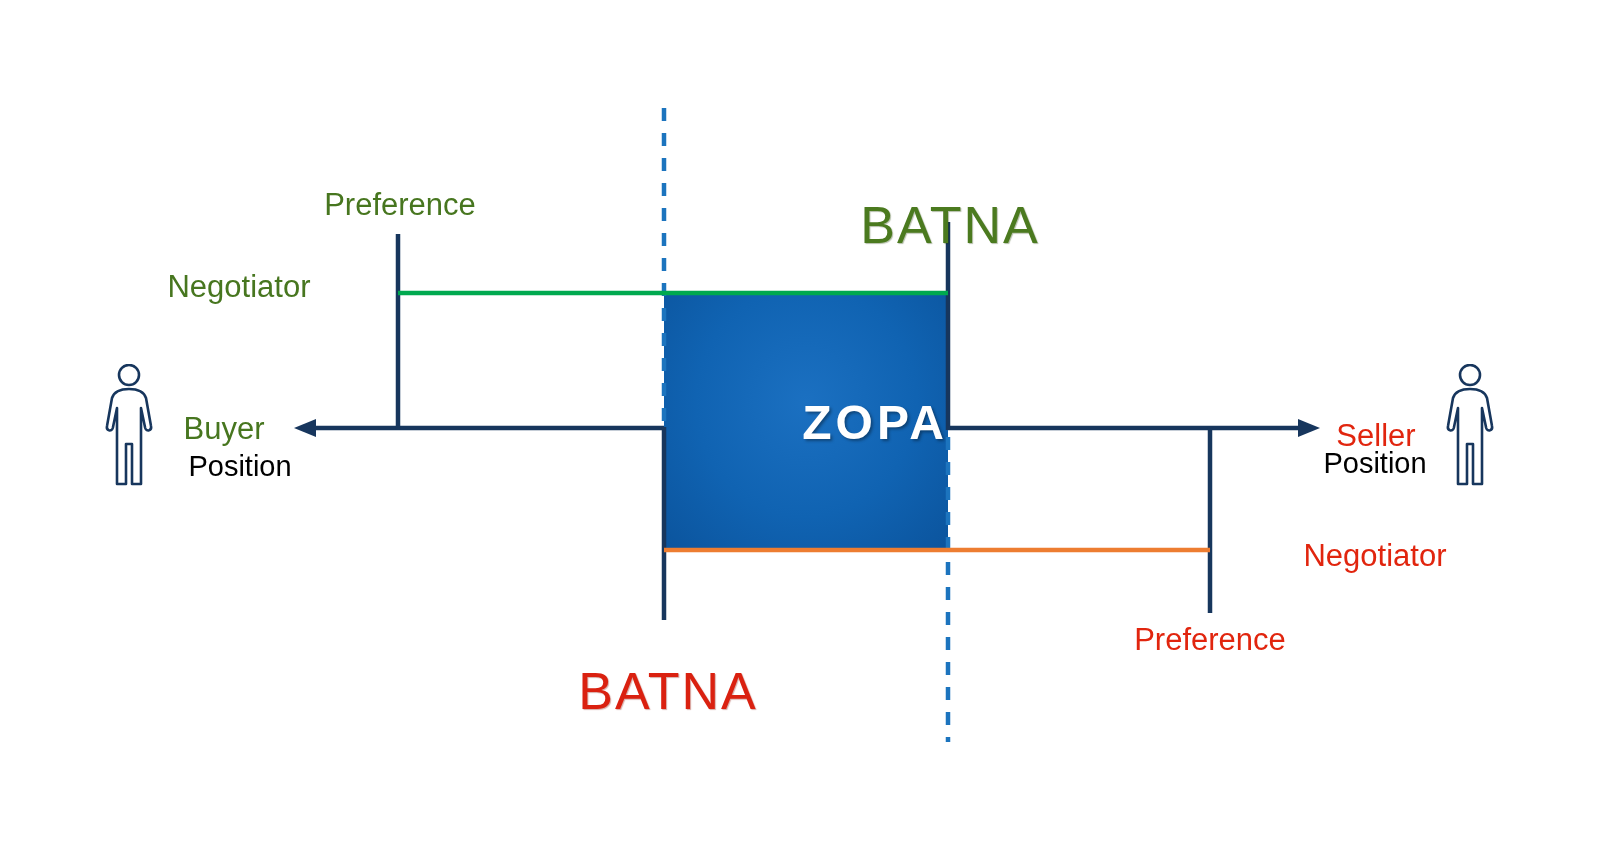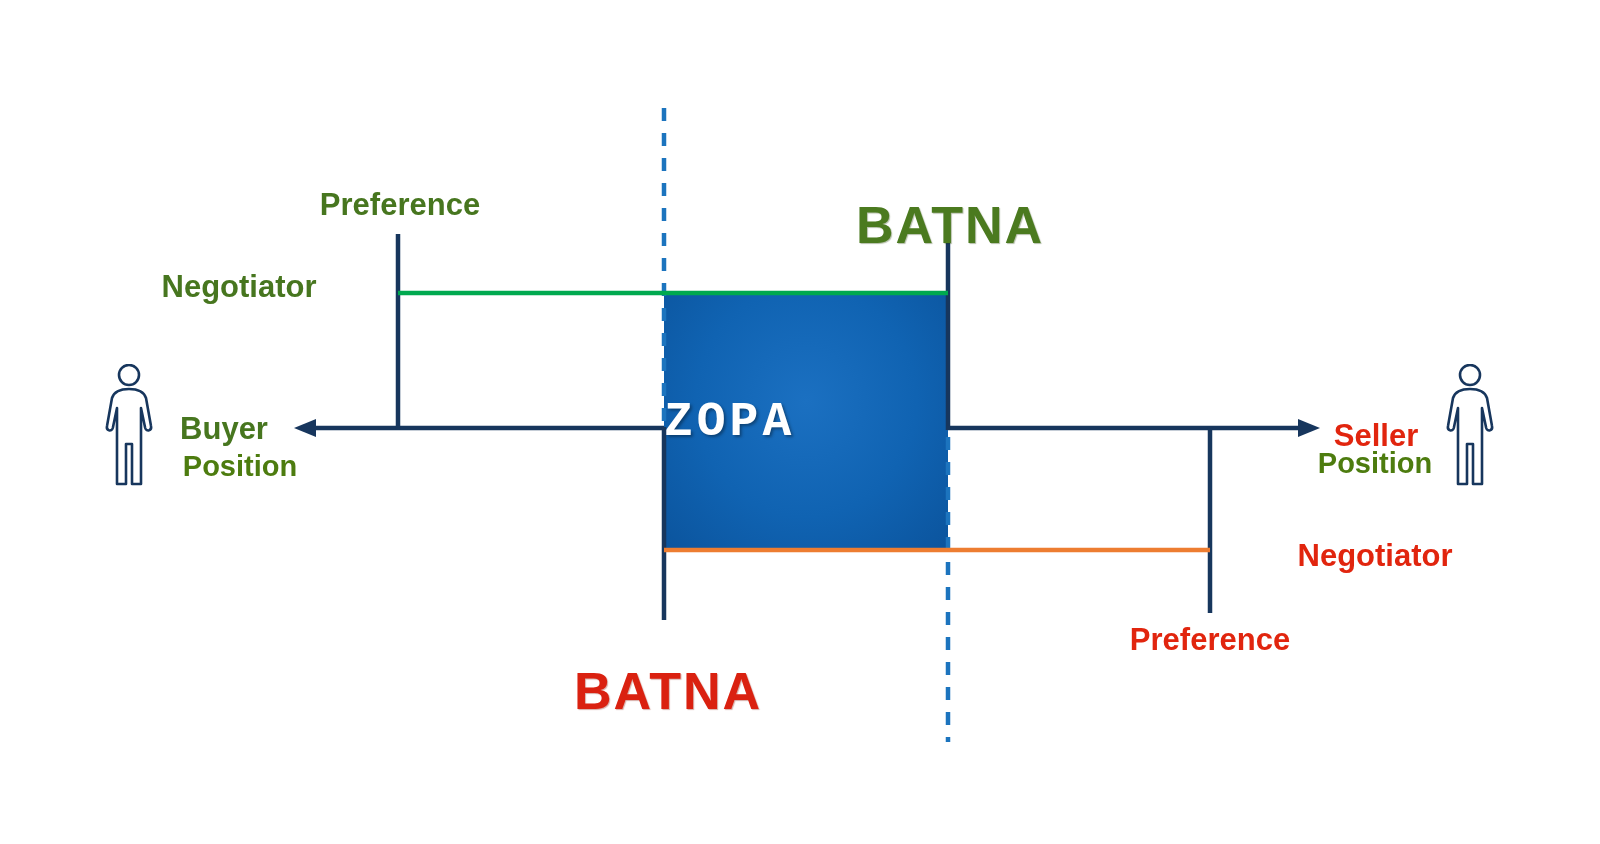--- a/index.html
+++ b/index.html
@@ -4,30 +4,30 @@
 <style>
   html,body{margin:0;padding:0;background:#ffffff;}
   .canvas{
     position:relative;width:1600px;height:844px;background:#ffffff;overflow:hidden;
     font-family:"Liberation Sans","DejaVu Sans",sans-serif;
   }
   .lines-layer{position:absolute;left:0;top:0;z-index:3;pointer-events:none;}
   .zopa-box{
     position:absolute;left:664px;top:294px;width:284px;height:256px;z-index:2;
     background:radial-gradient(ellipse at 50% 42%, #1B70C1 0%, #1063B2 55%, #0B549D 100%);
-    display:flex;align-items:center;justify-content:flex-start;font-family:Liberation Mono, monospace;
+    display:flex;align-items:center;justify-content:flex-end;
   }
   .zopa-text{
     color:#ffffff;font-size:48px;font-weight:bold;letter-spacing:4px;
     text-shadow:2px 2px 3px rgba(0,0,0,0.35);
   }
-  .lbl{position:absolute;transform:translate(-50%,-50%);white-space:nowrap;font-weight:bold;z-index:4;}
+  .lbl{position:absolute;transform:translate(-50%,-50%);white-space:nowrap;font-weight:normal;z-index:4;}
   .lbl-green{color:#47761F;font-size:31px;}
   .lbl-red{color:#E1250E;font-size:31px;}
-  .lbl-gray{color:#4d7c0f;font-size:29px;}
+  .lbl-gray{color:#000000;font-size:29px;}
   .batna{font-size:52px;letter-spacing:2px;margin-top:36px;}
   .batna-green{color:#4B7A1F;text-shadow:1px 1px 1px rgba(40,70,10,0.35);}
   .batna-red{color:#DA2110;text-shadow:1px 1px 1px rgba(140,20,5,0.35);}
   .person{position:absolute;z-index:4;}
 </style>
 </head>
 <body>
 
 <div class="canvas">
 

